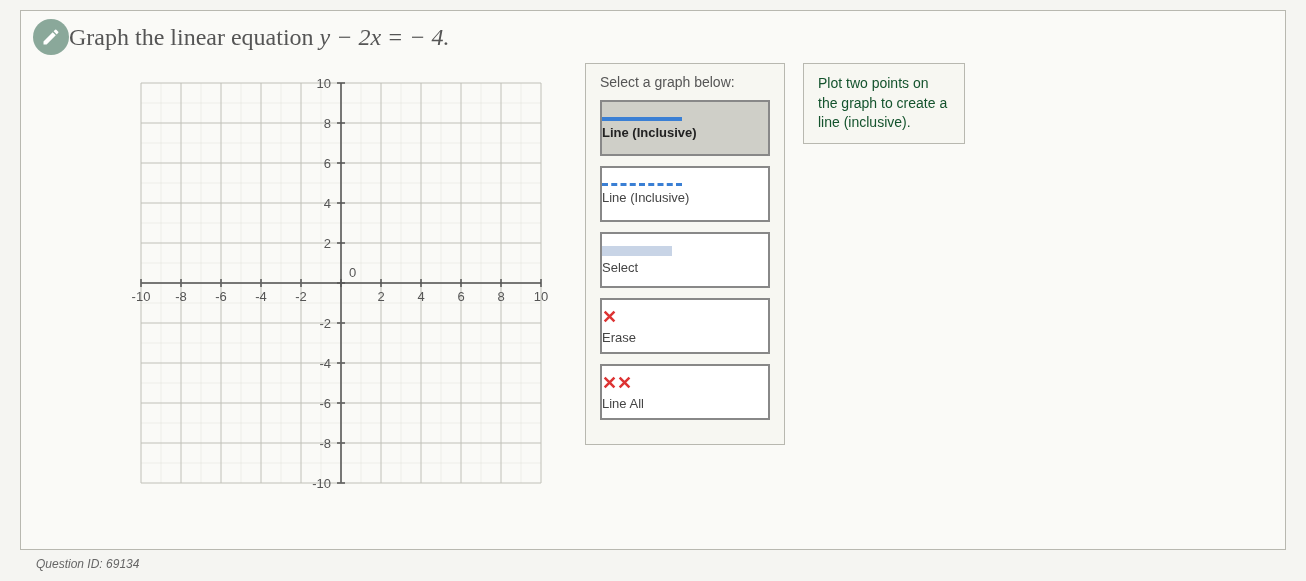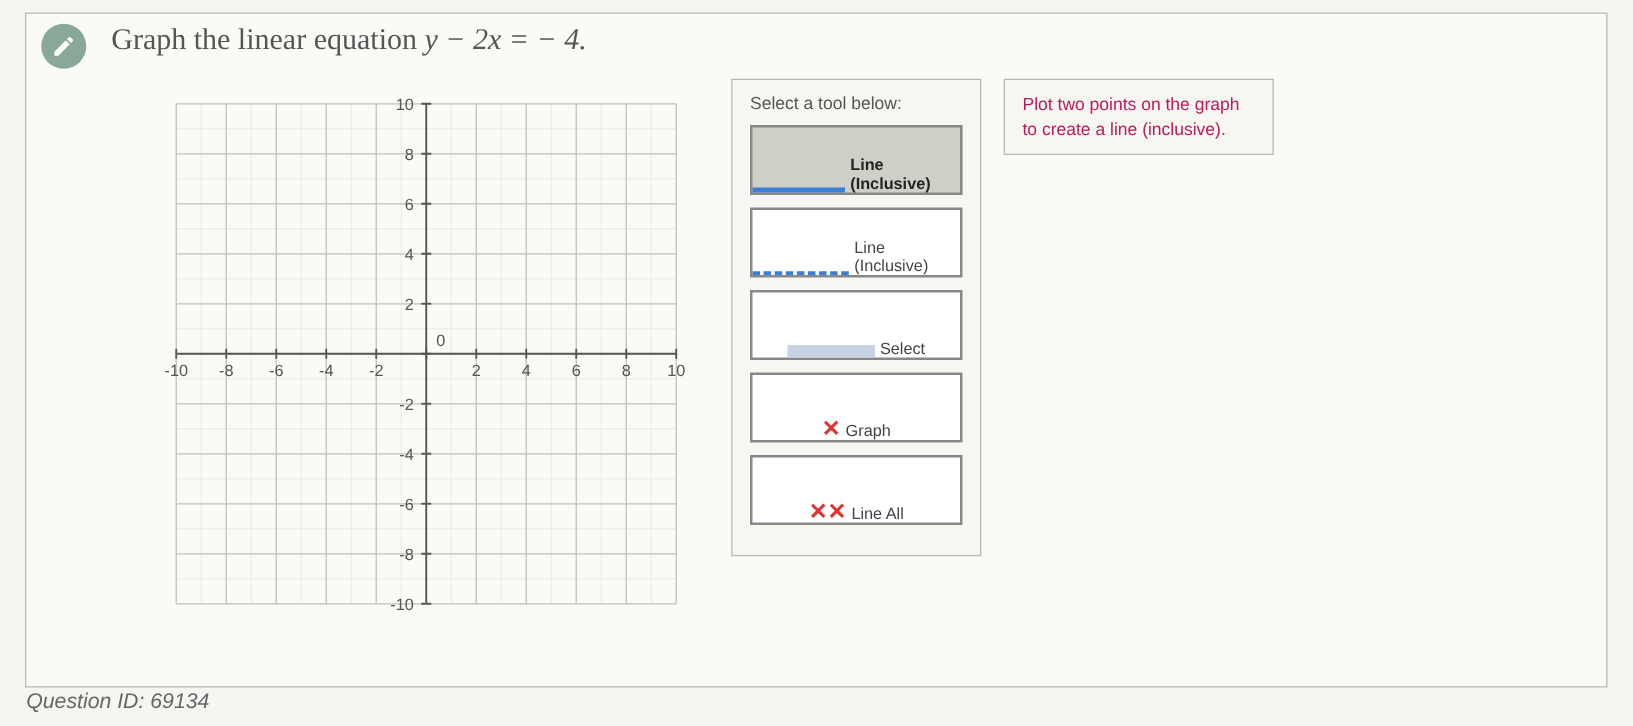--- a/index.html
+++ b/index.html
@@ -13,21 +13,22 @@
     }
     .container {
       border: 1px solid #b8b8b0;
       background: #fafaf7;
       padding: 0;
       position: relative;
       height: 540px;
     }
     .header {
       display: flex;
-      gap: 20px;
+      align-items: center;
+      gap: 0;
       padding: 8px 12px;
     }
     .pencil-badge {
       width: 36px;
       height: 36px;
       border-radius: 50%;
       background: #8aa89a;
       display: flex;
       align-items: center;
       justify-content: center;
@@ -68,22 +69,22 @@
       color: #555;
       margin-bottom: 10px;
     }
     .tool-btn {
       width: 170px;
       height: 56px;
       border: 2px solid #888;
       background: #fff;
       margin-bottom: 10px;
       display: flex;
-      flex-direction: row;
-      align-items: flex-end;
+      flex-direction: column;
+      align-items: flex-start;
       justify-content: center;
       gap: 4px;
       cursor: pointer;
       font-size: 13px;
       color: #444;
     }
     .tool-btn.selected {
       background: #cfcfc8;
       font-weight: bold;
       color: #222;
@@ -106,30 +107,30 @@
     .tool-icon-x {
       color: #d33;
       font-size: 18px;
       font-weight: bold;
       line-height: 1;
     }
     .instructions {
       border: 1px solid #b8b8b0;
       background: #f7f7f2;
       padding: 10px 14px;
-      width: 216px;
+      width: 162px;
       font-size: 14px;
-      color: #be185d;
+      color: #14532d;
       line-height: 1.4;
     }
     .question-id {
       position: absolute;
       bottom: -22px;
-      left: 0;
-      font-size: 17px;
+      left: 15px;
+      font-size: 12px;
       font-style: italic;
       color: #666;
     }
   </style>
 </head>
 <body>
 
 <div class="container">
   <div class="header">
     <div class="pencil-badge">
@@ -243,40 +244,40 @@
             <text x="210" y="345" text-anchor="end">-6</text>
             <text x="210" y="385" text-anchor="end">-8</text>
             <text x="210" y="425" text-anchor="end">-10</text>
             <text x="228" y="214" text-anchor="start">0</text>
           </g>
       </svg>
     </div>
 
     <div class="right-col">
       <div class="tools-panel">
-        <div class="tools-title">Select a tool below:</div>
+        <div class="tools-title">Select a graph below:</div>
 
         <div class="tool-btn selected">
           <div class="tool-icon-line"></div>
           <span>Line (Inclusive)</span>
         </div>
 
         <div class="tool-btn">
           <div class="tool-icon-dashed"></div>
           <span>Line (Inclusive)</span>
         </div>
 
         <div class="tool-btn">
           <div class="tool-icon-region"></div>
           <span>Select</span>
         </div>
 
         <div class="tool-btn">
           <div class="tool-icon-x">✕</div>
-          <span>Graph</span>
+          <span>Erase</span>
         </div>
 
         <div class="tool-btn">
           <div class="tool-icon-x">✕✕</div>
           <span>Line All</span>
         </div>
       </div>
 
       <div class="instructions">
         <span>Plot two points on the graph to create a line (inclusive).</span>

